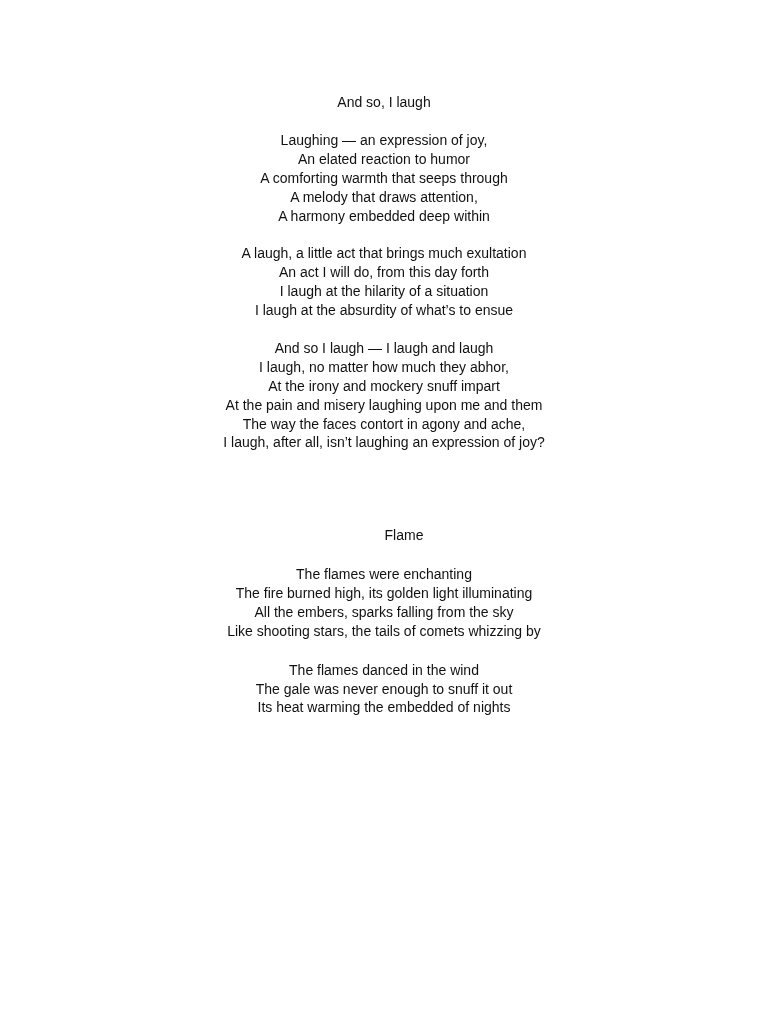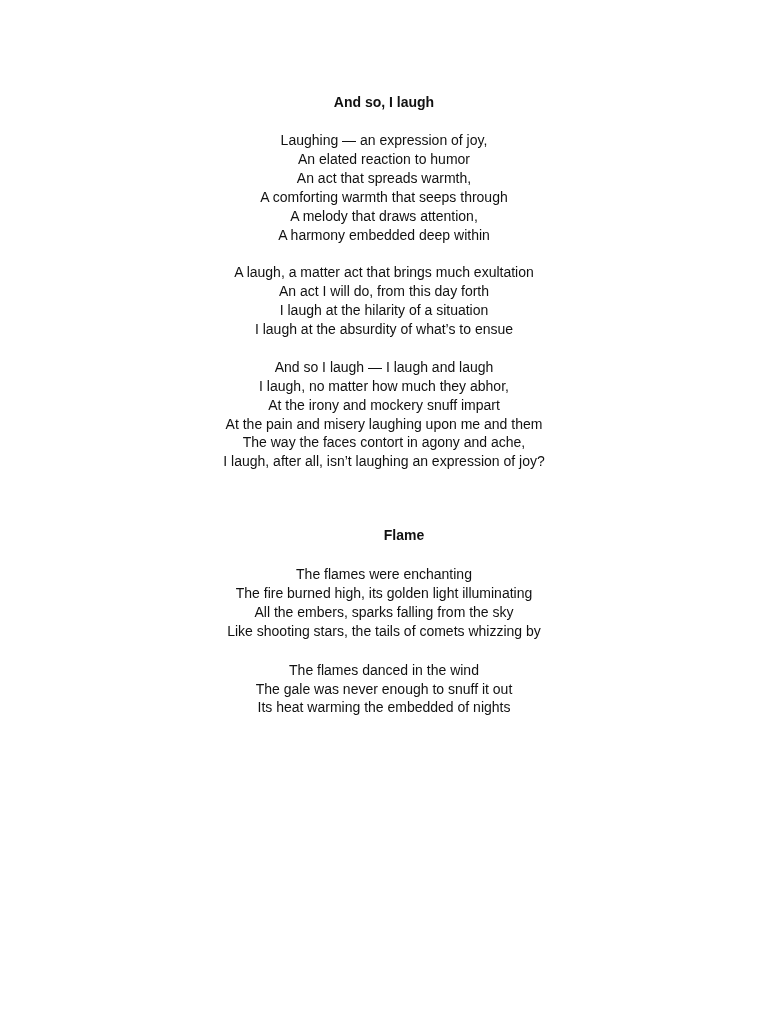--- a/index.html
+++ b/index.html
@@ -22,21 +22,21 @@
       width: 768px;
       height: 1024px;
     }
     .poem {
       position: absolute;
       left: 0;
       width: 768px;
       text-align: center;
     }
     .poem-title {
-      font-weight: bold;
+      font-weight: normal;
       font-size: 14px;
       line-height: 19px;
       margin: 0;
       height: 19px;
     }
     .stanza {
       margin: 0;
       font-size: 14px;
       line-height: 18.9px;
     }
@@ -55,28 +55,27 @@
 <body>
 
 <div class="page">
 
   <section class="poem" id="poem1">
     <h2 class="poem-title">And so, I laugh</h2>
 
     <p class="stanza">
       <span class="line">Laughing — an expression of joy,</span>
       <span class="line">An elated reaction to humor</span>
-      <span class="line">An act that spreads warmth,</span>
       <span class="line">A comforting warmth that seeps through</span>
       <span class="line">A melody that draws attention,</span>
       <span class="line">A harmony embedded deep within</span>
     </p>
 
     <p class="stanza">
-      <span class="line">A laugh, a matter act that brings much exultation</span>
+      <span class="line">A laugh, a little act that brings much exultation</span>
       <span class="line">An act I will do, from this day forth</span>
       <span class="line">I laugh at the hilarity of a situation</span>
       <span class="line">I laugh at the absurdity of what’s to ensue</span>
     </p>
 
     <p class="stanza">
       <span class="line">And so I laugh — I laugh and laugh</span>
       <span class="line">I laugh, no matter how much they abhor,</span>
       <span class="line">At the irony and mockery snuff impart</span>
       <span class="line">At the pain and misery laughing upon me and them</span>

